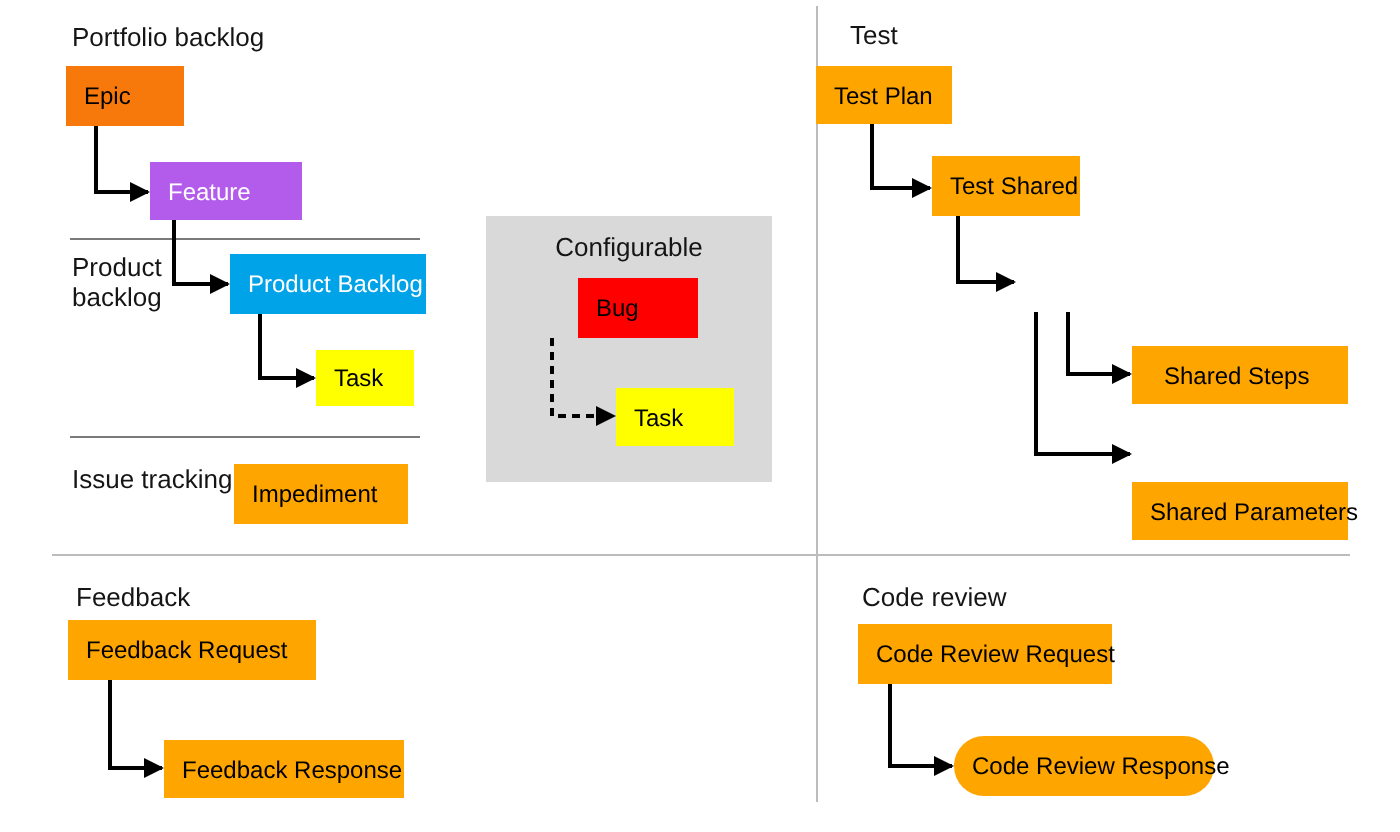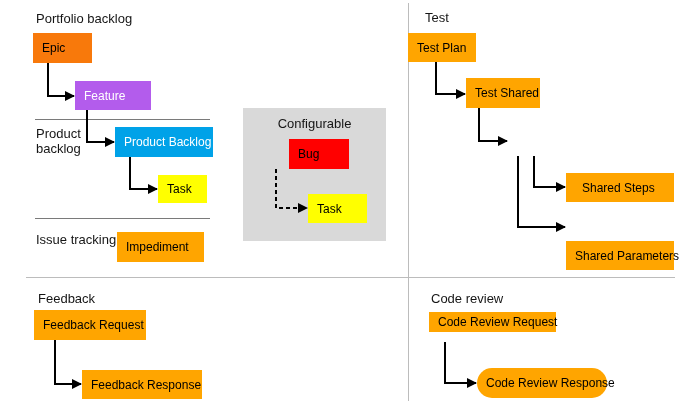--- a/index.html
+++ b/index.html
@@ -74,21 +74,21 @@
 
   <div class="node" style="left: 408px; top: 33px; width: 68px; height: 29px; background-color: rgb(255, 165, 0);">Test Plan</div>
 
   <div class="node" style="left: 466px; top: 78px; width: 74px; height: 30px; background-color: rgb(255, 165, 0);">Test Shared</div>
 
 
   <div class="node" style="left: 566px; top: 173px; width: 108px; height: 29px; background-color: rgb(255, 165, 0); padding-left: 16px;">Shared Steps</div>
 
   <div class="node" style="left: 566px; top: 213px; width: 108px; height: 29px; background-color: rgb(255, 165, 0); margin-top: 28px;">Shared Parameters</div>
 
-  <div class="node" style="left: 34px; top: 310px; width: 112px; height: 30px; background-color: rgb(255, 165, 0);">Feedback Request</div>
+  <div class="node" style="left: 34px; top: 310px; width: 124px; height: 30px; background-color: rgb(255, 165, 0);">Feedback Request</div>
 
   <div class="node" style="left: 82px; top: 370px; width: 120px; height: 29px; background-color: rgb(255, 165, 0);">Feedback Response</div>
 
-  <div class="node" style="left: 429px; top: 312px; width: 127px; height: 20px; background-color: rgb(255, 165, 0);">Code Review Request</div>
+  <div class="node" style="left: 429px; top: 312px; width: 127px; height: 30px; background-color: rgb(255, 165, 0);">Code Review Request</div>
 
   <div class="node" style="left: 477px; top: 368px; width: 130px; height: 30px; background-color: rgb(255, 165, 0); border-radius: 15px;">Code Review Response</div>
 
 </div>
 
 </body></html>

